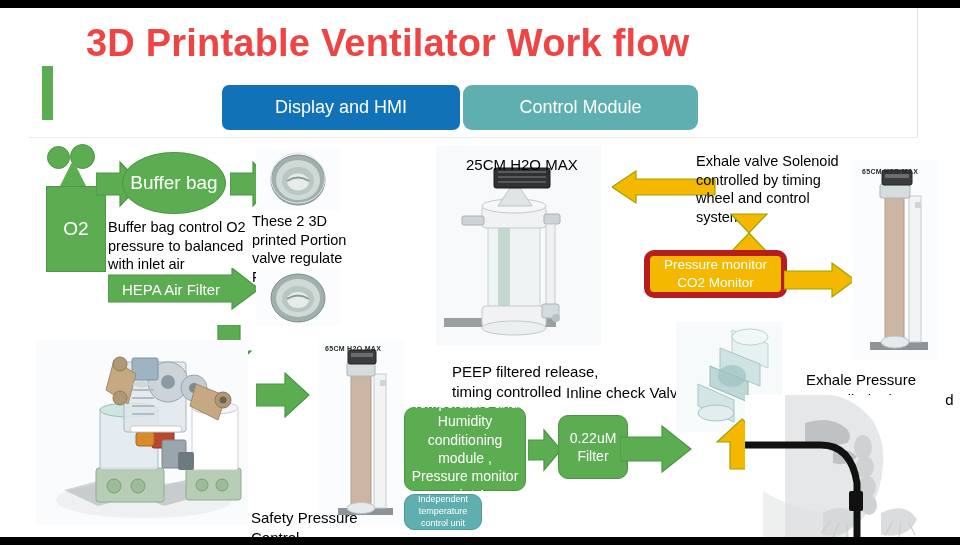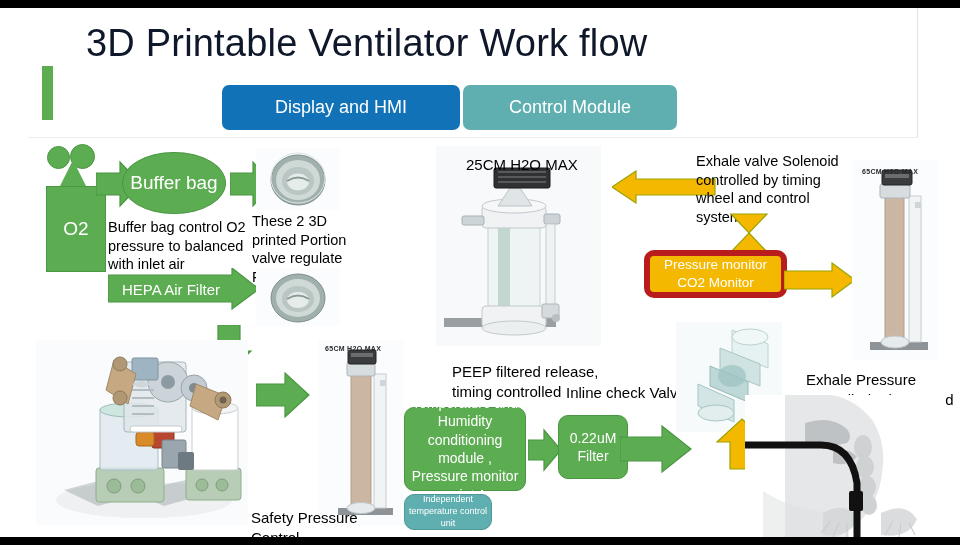--- a/index.html
+++ b/index.html
@@ -2,24 +2,24 @@
 <html><head>
 <meta charset="utf-8">
 <style>
   html,body{margin:0;padding:0;background:#000;}
   body{font-family:"Liberation Sans","DejaVu Sans",sans-serif;}
   #slide{position:relative;width:960px;height:545px;background:#ffffff;overflow:hidden;}
   .bar-top,.bar-bottom{position:absolute;left:0;width:960px;height:8px;background:#000;}
   .bar-top{top:0;} .bar-bottom{bottom:0;}
   .frame{position:absolute;left:28px;top:8px;width:890px;height:130px;border-right:1px solid #e2e2e2;border-bottom:1px solid #ececec;box-sizing:border-box;}
   .accent{position:absolute;left:42px;top:66px;width:11px;height:54px;background:#5CAD52;}
-  #title{position:absolute;left:86px;top:22px;font-size:38px;color:#0f172a;font-weight:400;letter-spacing:.2px;white-space:nowrap;}
+  #title{position:absolute;left:86px;top:22px;font-size:38px;color:#ef4444;font-weight:700;letter-spacing:.2px;white-space:nowrap;}
   .pill{position:absolute;border-radius:7px;color:#fff;display:flex;align-items:center;justify-content:center;font-size:18px;}
   #pill-hmi{left:222px;top:85px;width:238px;height:45px;background:#1272B8;}
-  #pill-ctrl{left:463px;top:85px;width:214px;height:45px;background:#5FAFB0;}
+  #pill-ctrl{left:463px;top:85px;width:235px;height:45px;background:#5FAFB0;border-radius:9px;}
 
   .gbox{position:absolute;background:#5CAD52;border:1px solid #4a9642;color:#fff;box-sizing:border-box;}
   .ell{position:absolute;background:#5CAD52;border:1px solid #4a9642;border-radius:50%;color:#fff;display:flex;align-items:center;justify-content:center;text-align:center;font-size:19px;line-height:1.15;box-sizing:border-box;}
   .rrect{position:absolute;border-radius:10px;color:#fff;display:flex;align-items:center;justify-content:center;text-align:center;box-sizing:border-box;}
   .txt{position:absolute;color:#000000;font-size:14.5px;line-height:1.28;}
   .caption{position:absolute;color:#000000;font-size:15px;line-height:1.3;}
   .tiny{position:absolute;color:#2a2a2a;font-size:7px;letter-spacing:.3px;font-weight:700;}
   .arrow{position:absolute;}
   .arrow svg{display:block;width:100%;height:100%;}
 
@@ -248,21 +248,21 @@
       <rect x="30" y="10" width="30" height="15" rx="2" fill="#3a3c3e" stroke="#222"></rect>
       <rect x="33" y="14" width="24" height="4" fill="#6b6e70"></rect>
       <rect x="63" y="42" width="6" height="6" fill="#cfd5d8"></rect>
     </svg>
   </div>
   <div class="tiny" style="left:862px;top:168px;">65CM H2O MAX</div>
   <div class="caption" style="left:806px;top:370px;width:152px;">Exhale Pressure controlled release and filter</div>
 
   <div class="rrect" style="left:404px;top:407px;width:122px;height:84px;background:#5CAD52;border:1px solid #4a9642;font-size:14px;line-height:1.32;padding:0 6px;">Temperature and Humidity conditioning module , Pressure monitor point 1</div>
 
-  <div class="rrect" style="left:404px;top:494px;width:88px;height:36px;background:#5FAFB0;border:1px solid #4e9a9b;font-size:9px;line-height:1.3;">Independent temperature control unit</div>
+  <div class="rrect" style="left:404px;top:494px;width:78px;height:36px;background:#5FAFB0;border:1px solid #4e9a9b;font-size:9px;line-height:1.3;">Independent temperature control unit</div>
 
   <div class="arrow" style="left:528px;top:428px;width:34px;height:44px;">
     <svg viewBox="0 0 34 44">
         <polygon points="0,12 16,12 16,2 33,22 16,42 16,32 0,32" fill="#5CAD52" stroke="#4a9642" stroke-width="1.2"></polygon>
       </svg>
   </div>
 
   <div class="rrect" style="left:558px;top:415px;width:70px;height:64px;background:#5CAD52;border:1px solid #4a9642;font-size:14px;line-height:1.3;">0.22uM Filter</div>
 
   <div class="arrow" style="left:620px;top:424px;width:72px;height:50px;">

